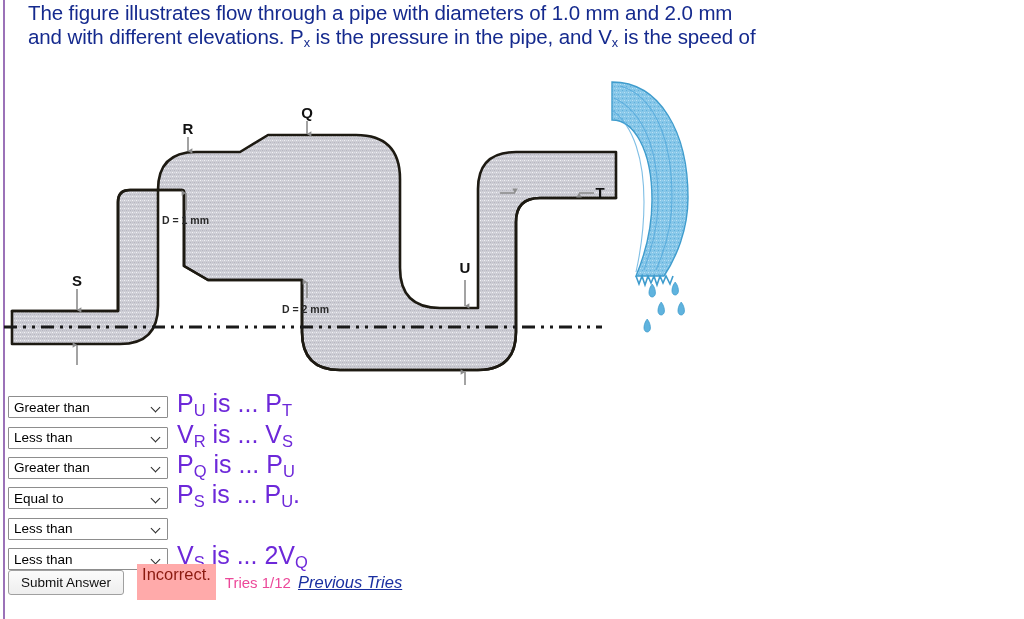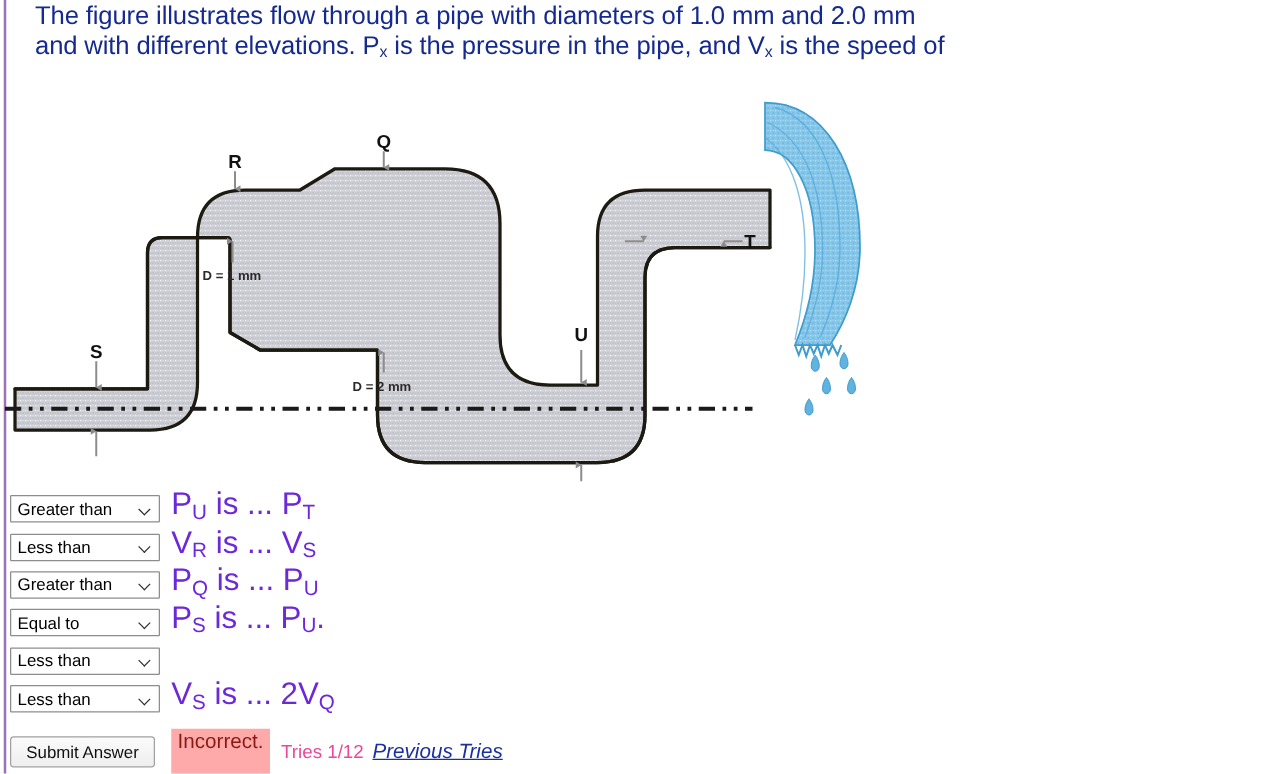--- a/index.html
+++ b/index.html
@@ -20,42 +20,42 @@
   }
   #statement .ln{display:block;}
   #statement sub{font-size:0.62em;vertical-align:-0.22em;}
   
   #figure{position:absolute;left:0;top:80px;width:740px;height:305px;}
   #figure svg{display:block;}
   
   #answers{position:absolute;left:8px;top:392px;}
   .row{display:flex;align-items:center;height:30.4px;}
   .sel{
-    width:120px;height:22px;box-sizing:border-box;
+    width:160px;height:22px;box-sizing:border-box;
     border:1px solid #8d8d8d;background:#ffffff;border-radius:1px;
     font-family:"Liberation Sans", sans-serif;font-size:13.5px;color:#000;
     display:flex;align-items:center;padding:0 5px;position:relative;
     cursor:pointer;
   }
   .sel .val{flex:1;white-space:nowrap;overflow:hidden;}
   .sel .chev{
     width:11px;height:11px;flex:0 0 auto;margin-left:4px;position:relative;
   }
   .sel .chev:before{
     content:"";position:absolute;left:1px;top:2px;width:6px;height:6px;
     border-right:1.5px solid #2b2b2b;border-bottom:1.5px solid #2b2b2b;
     transform:rotate(45deg);
   }
   .expr{
     margin-left:9px;color:#6d28d9;font-size:25px;line-height:23px;
     white-space:nowrap;
   }
   .expr sub{font-size:0.66em;vertical-align:-0.24em;}
   
-  #submitrow{position:absolute;left:8px;top:583px;display:flex;align-items:center;}
+  #submitrow{position:absolute;left:8px;top:564px;display:flex;align-items:center;}
   #submit-btn{
     height:25px;box-sizing:border-box;padding:0 12px;
     border:1px solid #a0a0a0;border-radius:3px;
     background:linear-gradient(#fbfbfb,#eeeeee);
     font-family:"Liberation Sans", sans-serif;font-size:13.5px;color:#101010;
     cursor:pointer;display:flex;align-items:center;
   }
   #incorrect{
     margin-left:13px;background:#ffaaaa;color:#8b1a10;
     font-size:16.5px;padding:1px 5px 16px 5px;

